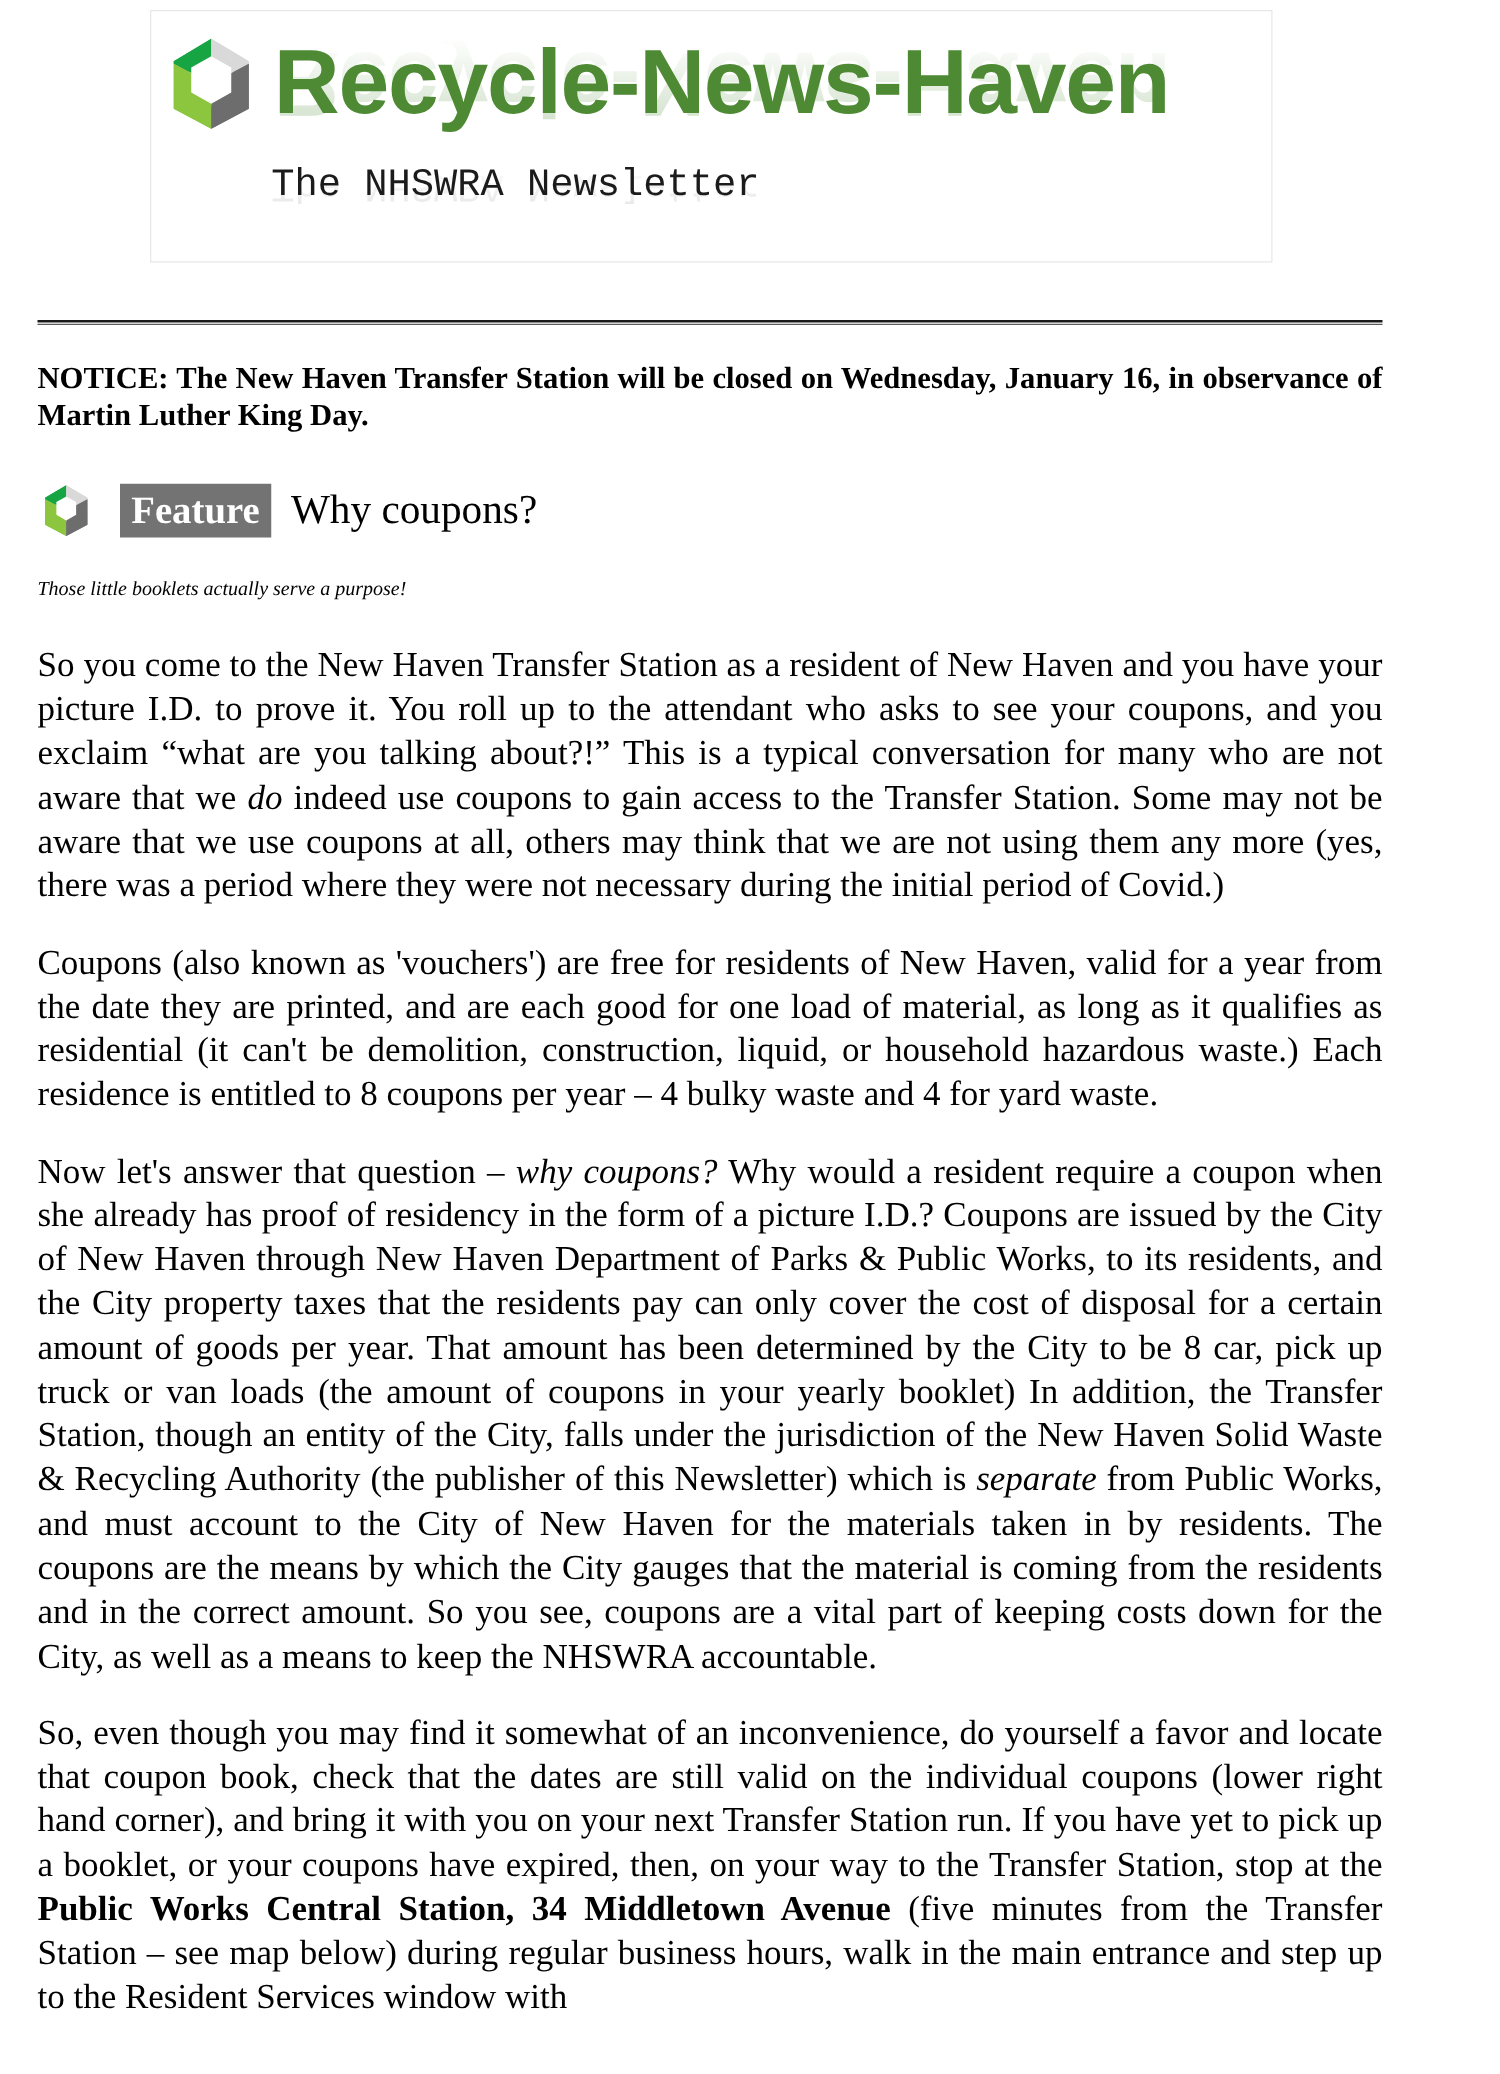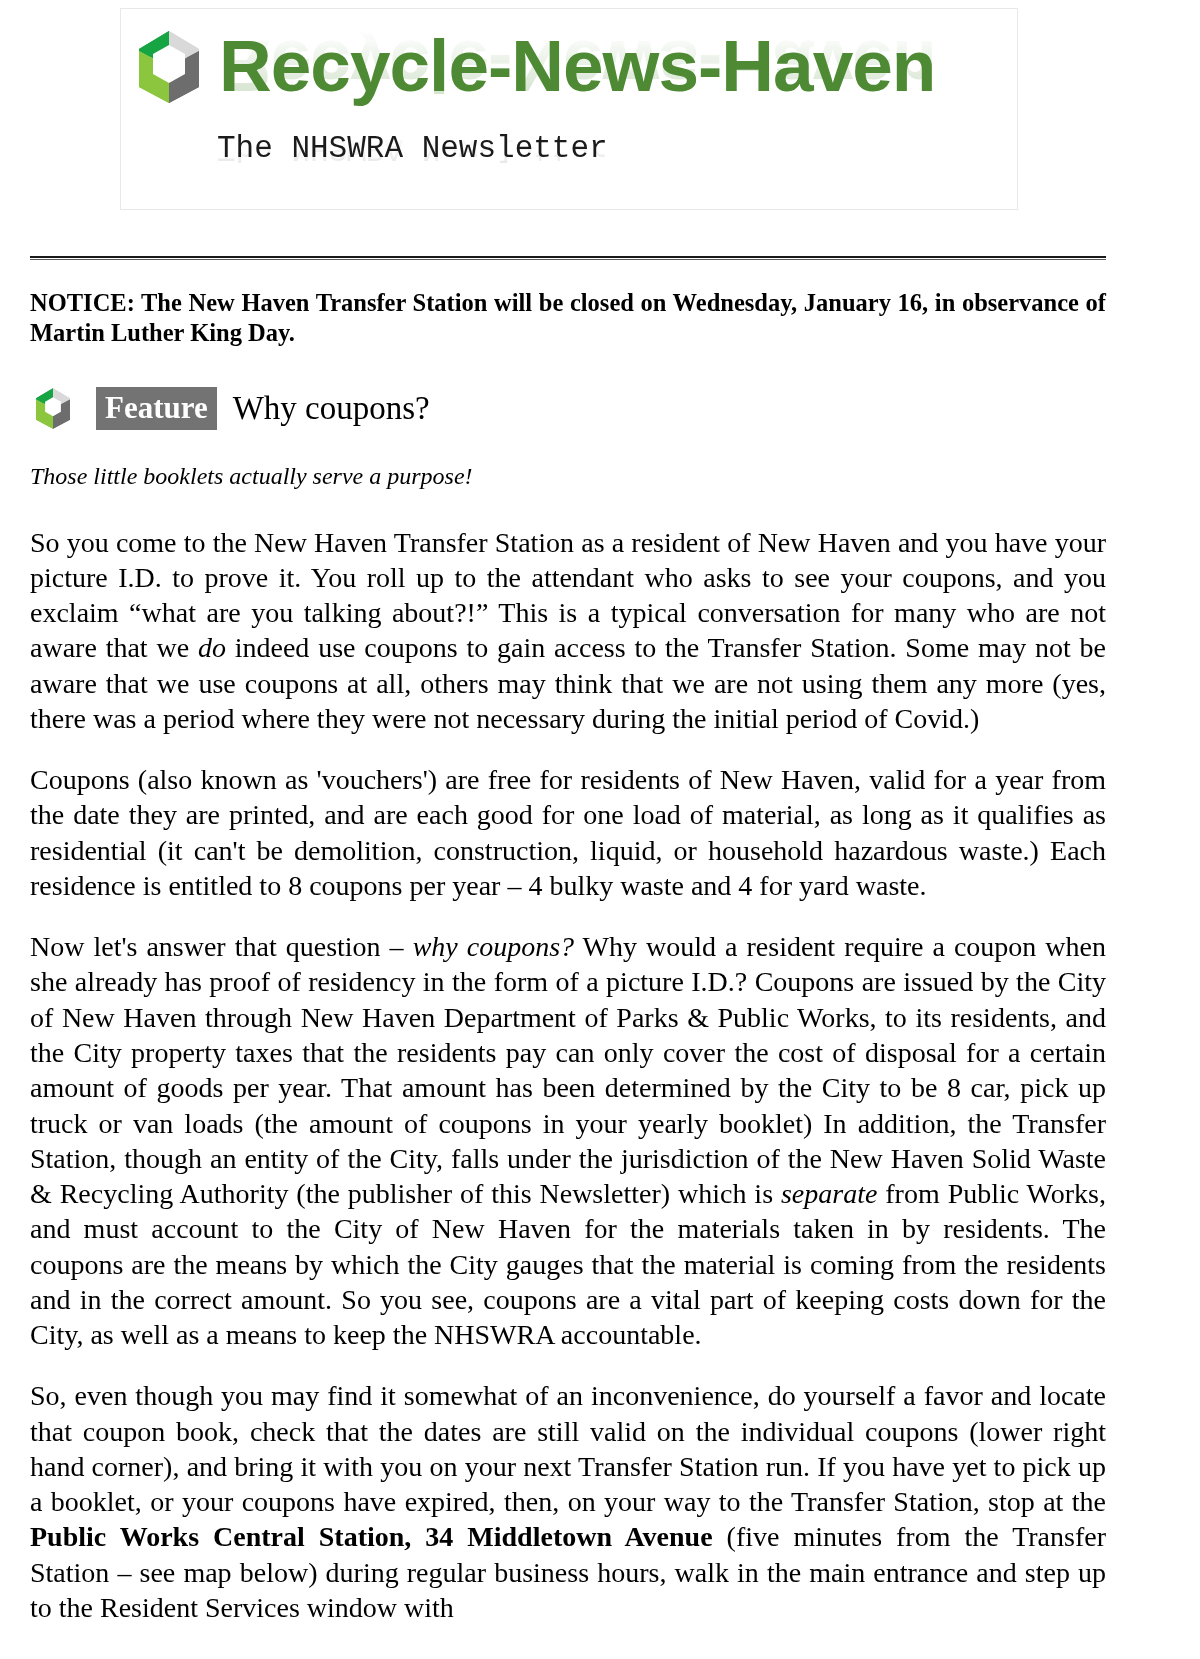--- a/index.html
+++ b/index.html
@@ -146,21 +146,21 @@
   }
   .feature-title {
     font-size: 33px;
     color: #000;
     margin-left: 16px;
     line-height: 1;
   }
 
   .deck {
     font-style: italic;
-    font-size: 24px;
+    font-size: 16px;
     margin: 0 0 34px 0;
     line-height: 1.2;
   }
 
   p.body {
     font-size: 28px;
     line-height: 1.26;
     text-align: justify;
     margin: 0 0 26px 0;
     text-justify: inter-word;

